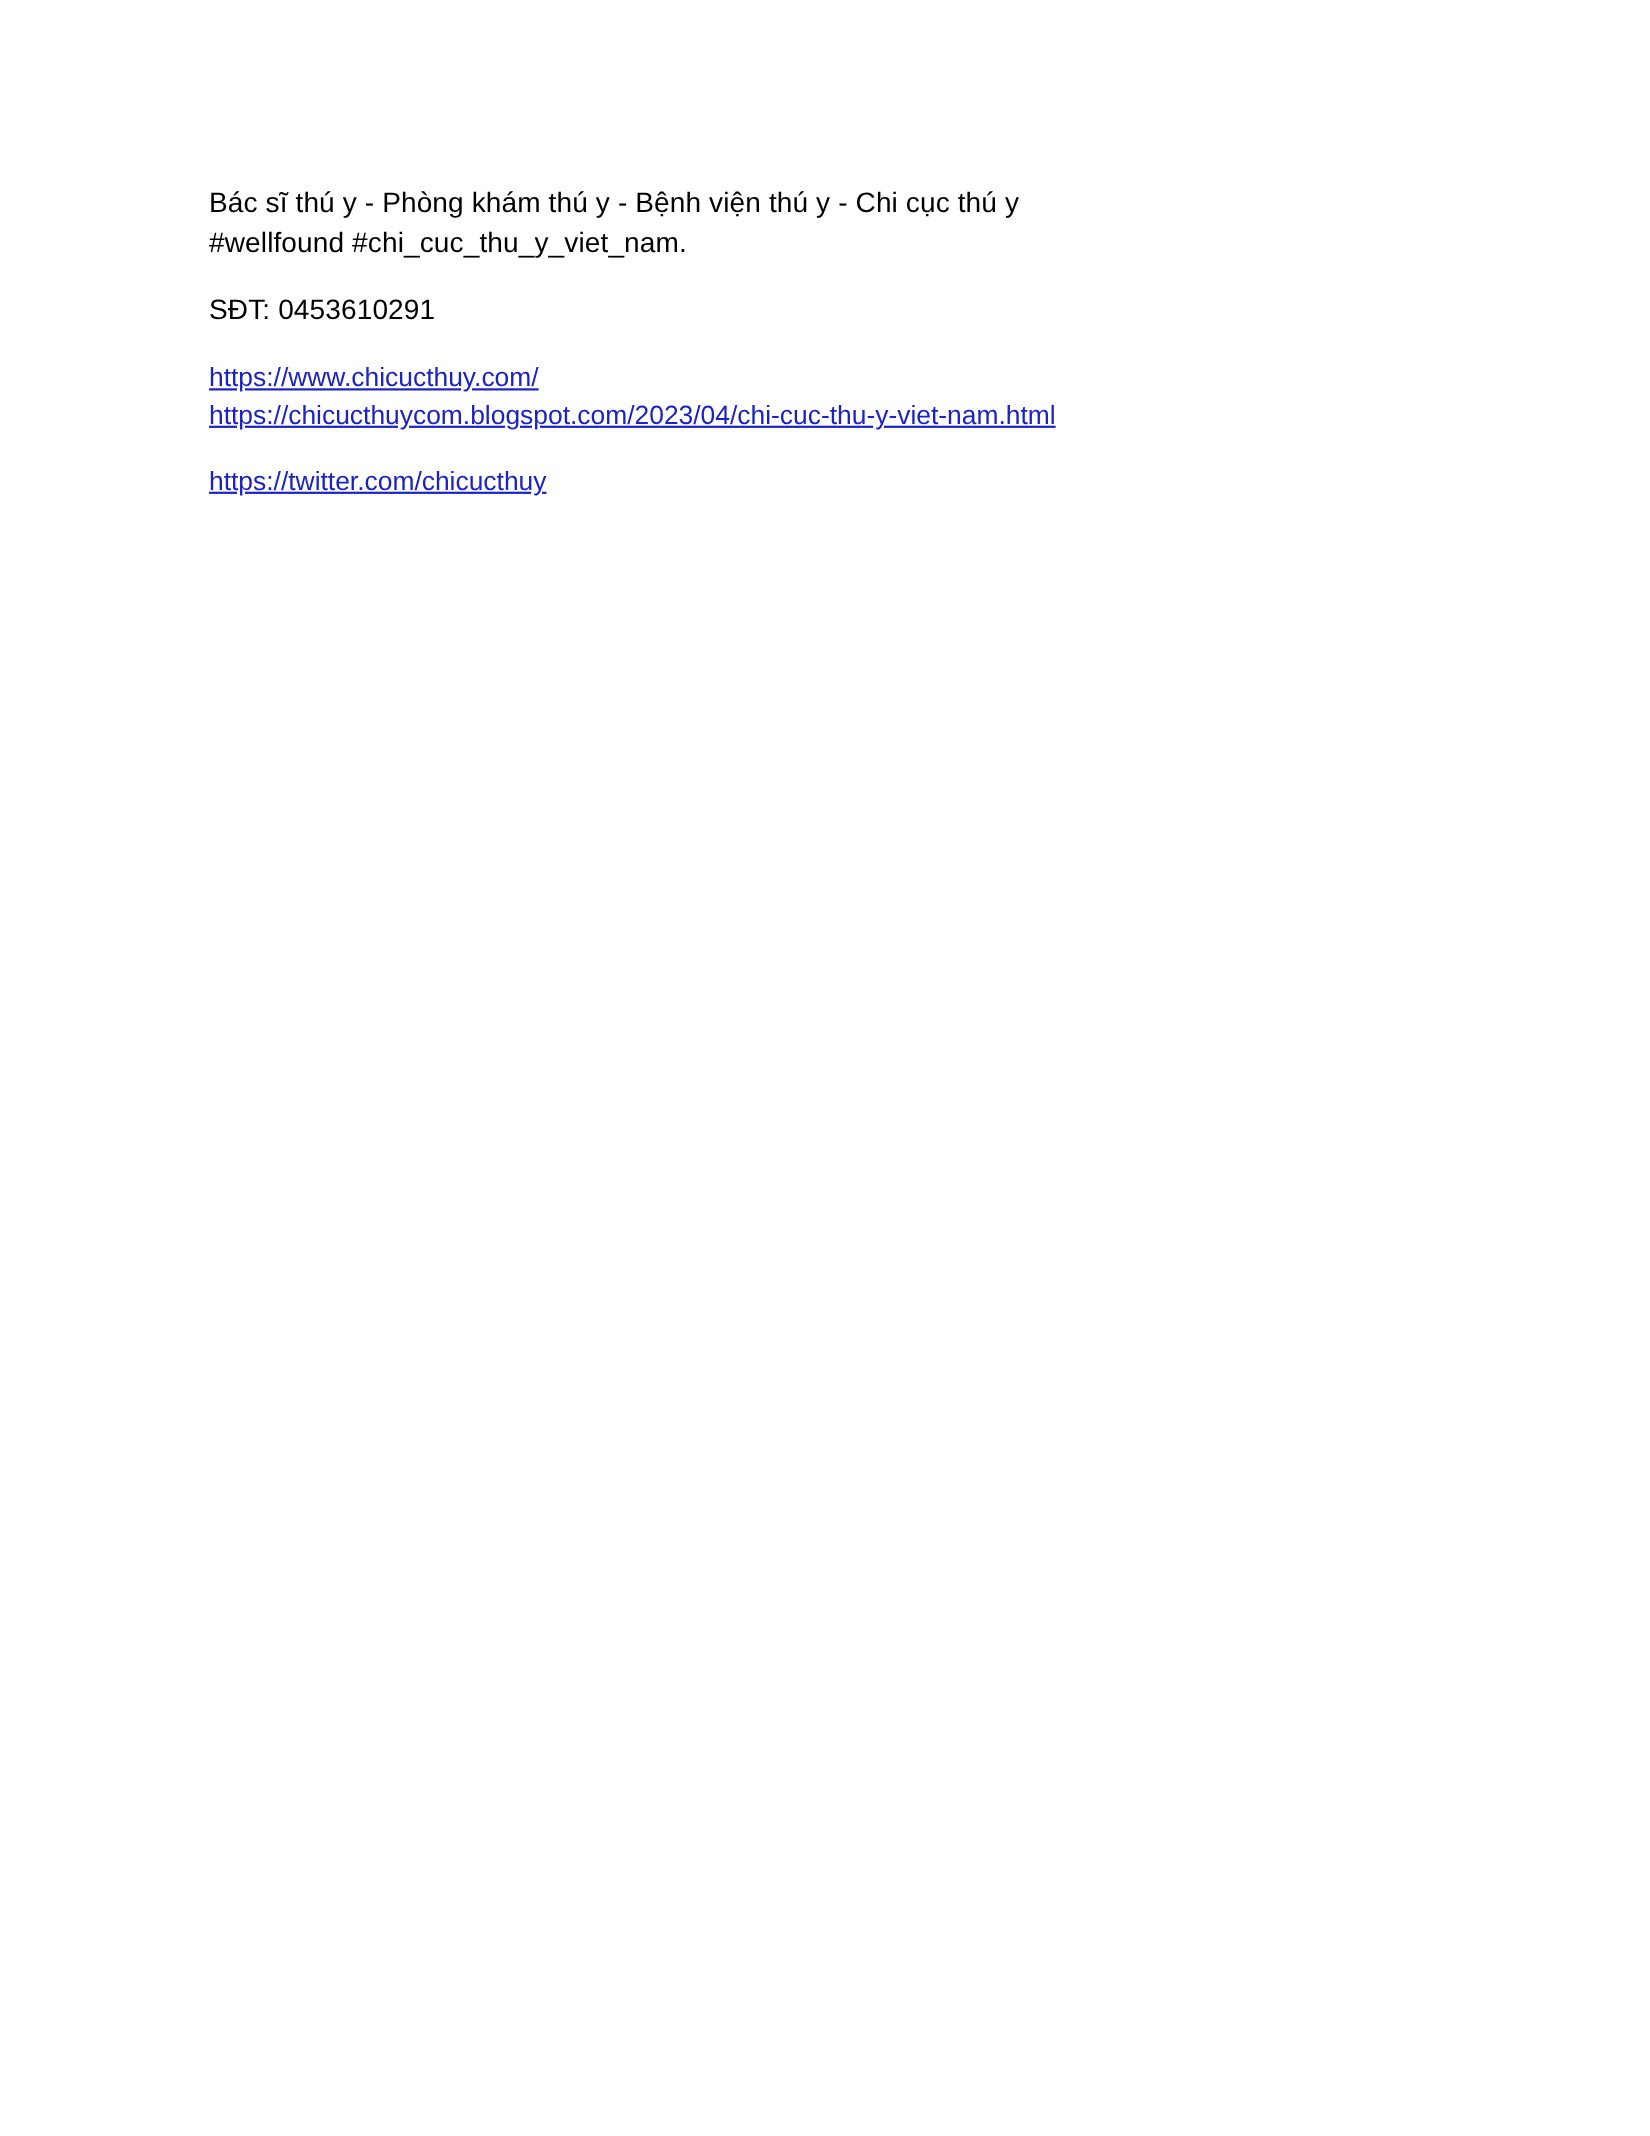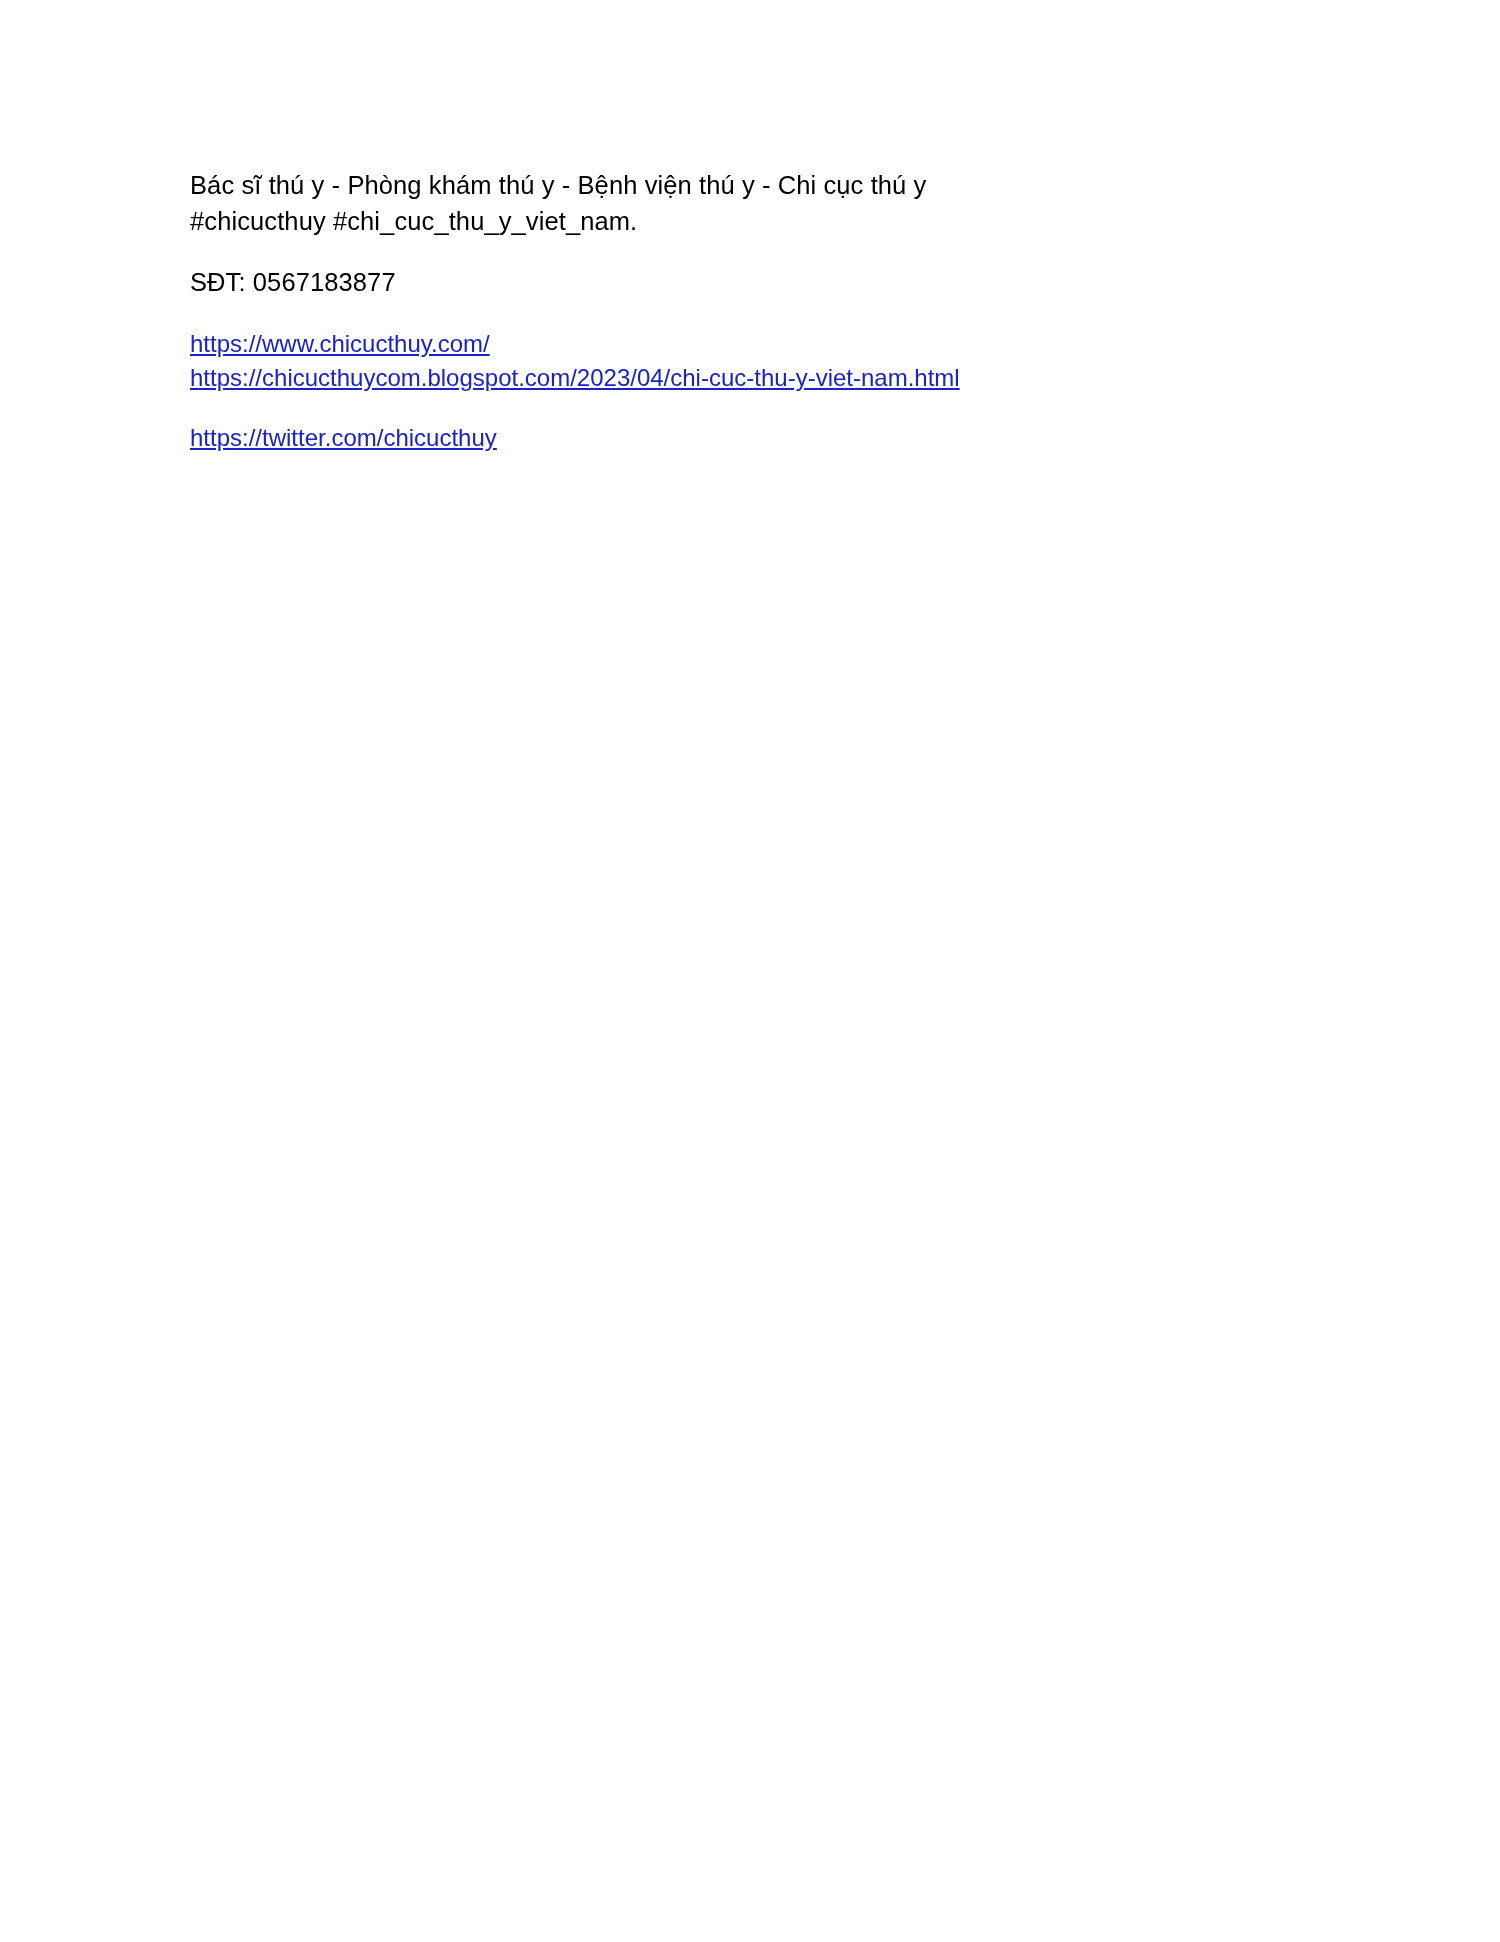--- a/index.html
+++ b/index.html
@@ -53,25 +53,25 @@
   }
 </style>
 </head>
 <body>
 
 <div class="page">
   <div class="content">
 
     <p class="para">
       <span>Bác sĩ thú y - Phòng khám thú y - Bệnh viện thú y - Chi cục thú y</span><br>
-      <span>#chicucthuy #chi_cuc_thu_y_viet_nam.</span>
+      <span>#wellfound #chi_cuc_thu_y_viet_nam.</span>
     </p>
 
 
-    <p class="para">SĐT: 0567183877</p>
+    <p class="para">SĐT: 0453610291</p>
 
     <p class="link-para">
       <a class="link link-block">https://www.chicucthuy.com/</a>
       <a class="link">https://chicucthuycom.blogspot.com/2023/04/chi-cuc-thu-y-viet-nam.html</a>
     </p>
 
 
     <p class="link-para">
       <a class="link">https://twitter.com/chicucthuy</a>
     </p>

